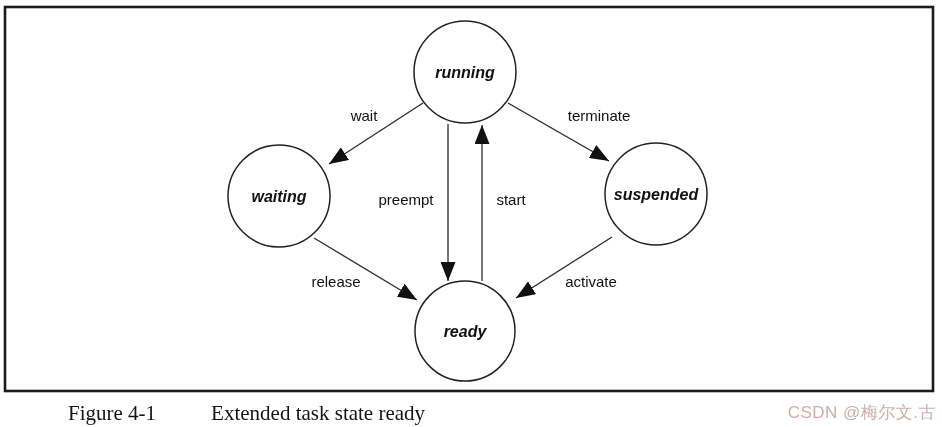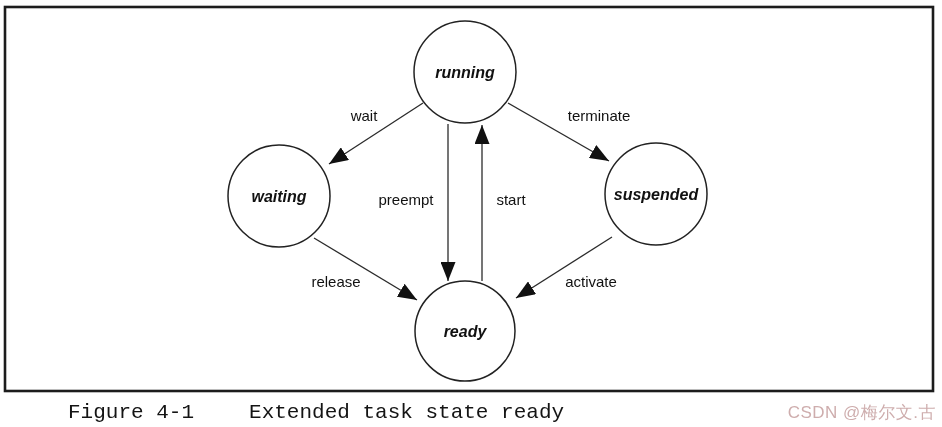--- a/index.html
+++ b/index.html
@@ -20,21 +20,21 @@
     font-size: 16px; font-weight: bold; font-style: italic;
     fill: #111111; text-anchor: middle;
   }
   text.edge-label {
     font-family: "Liberation Sans", sans-serif;
     font-size: 15px; fill: #111111; text-anchor: middle;
   }
 
   .caption {
     position: absolute; left: 68px; top: 401px;
-    font-family: Liberation Mono, monospace;
+    font-family: Liberation Serif, serif;
     font-size: 21px; color: #141414;
     display: flex; gap: 55px; white-space: nowrap; align-items: flex-end;
   }
   .watermark {
     position: absolute; right: 6px; top: 401px;
     font-family: "Liberation Sans", sans-serif;
     font-size: 17px; color: #ceadad;
     letter-spacing: 0.5px; white-space: nowrap;
   }
 </style>

